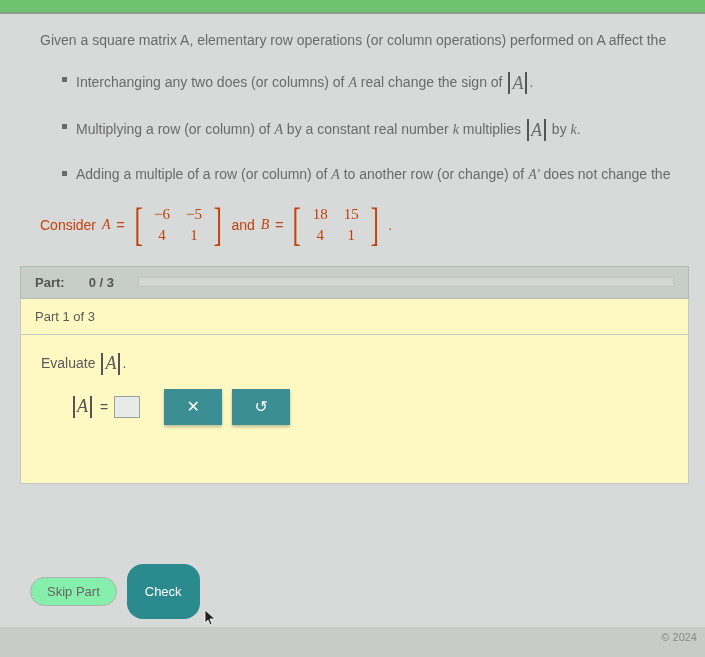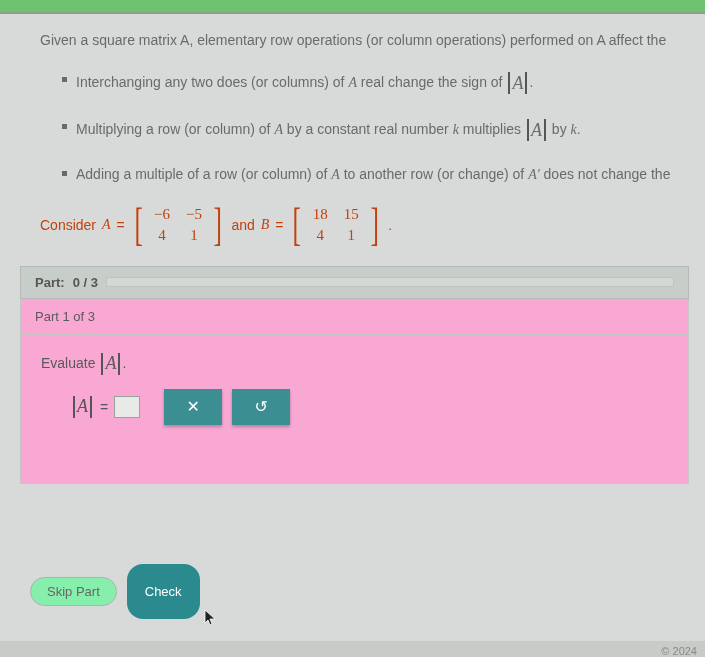--- a/index.html
+++ b/index.html
@@ -95,30 +95,30 @@
   .part-bar {
     background: #c7cdc9;
     border: 1px solid #b4bab6;
     padding: 8px 14px;
     font-size: 13px;
     color: #555;
     font-weight: bold;
     margin: 0 -8px 0 -20px;
     display: flex;
     align-items: center;
-    gap: 8px;
+    gap: 24px;
   }
   .part-progress {
     flex:1;
     height: 10px;
     background: #d4d8d5;
     border: 1px solid #bfc4c0;
   }
   .part-box {
-    background: #f9a8d4;
+    background: #fef9c3;
     border: 1px solid #c3c8c4;
     border-top: none;
     margin: 0 -8px 0 -20px;
     padding-bottom: 40px;
   }
   .part-header {
     padding: 10px 14px;
     border-bottom: 1px solid #c3c8c4;
     font-size: 13px;
     color: #5a5a5a;
@@ -185,21 +185,21 @@
     padding: 20px 18px;
     color: #fff;
     font-size: 13px;
     cursor: pointer;
   }
   .footer {
     position: absolute;
     bottom: 0;
     left: 0;
     right: 0;
-    height: 16px;
+    height: 30px;
     background: #c8cbc8;
     color: #888;
     font-size: 11px;
     text-align: right;
     padding: 4px 8px;
   }
   .cursor-svg {
     position:absolute;
     bottom:30px;
     left:204px;

